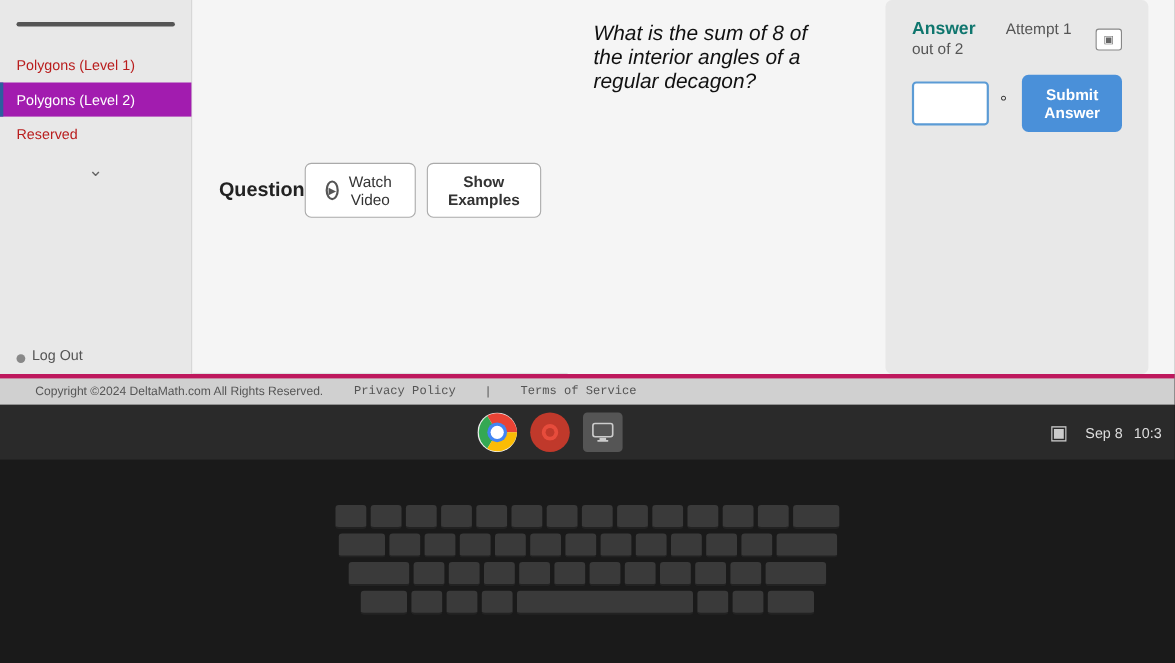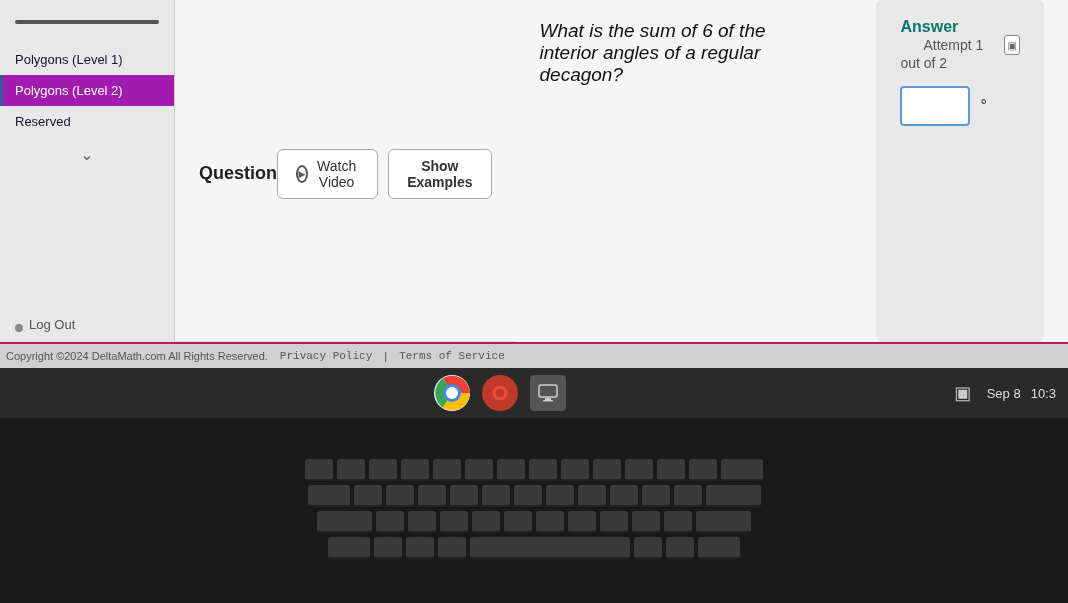--- a/index.html
+++ b/index.html
@@ -34,21 +34,21 @@
     .sidebar-progress-bar {
       height: 4px;
       background: #555;
       margin: 10px 15px 20px 15px;
       border-radius: 2px;
     }
 
     .sidebar-item {
       padding: 8px 12px;
       font-size: 13px;
-      color: #0f172a;
+      color: #b91c1c;
       cursor: pointer;
       border-left: 3px solid transparent;
     }
 
     .sidebar-item.active {
       background: #a21caf;
       color: white;
       border-left: 3px solid #2c5f9e;
     }
 
@@ -222,26 +222,26 @@
       border-radius: 6px;
       font-size: 14px;
       font-weight: 600;
       cursor: pointer;
       margin-left: 6px;
     }
 
     
     .footer-bar {
       background: #d0d0d0;
-      padding: 6px 6px;
+      padding: 6px 32px;
       font-size: 11px;
       color: #555;
       display: flex;
-      gap: 12px;
-      border-top: 2px solid #be185d;
+      gap: 28px;
+      border-top: 4px solid #be185d;
     }
 
     .footer-link {
       color: #555;
       text-decoration: none;
       cursor: pointer;
       font-family: Liberation Mono, monospace;
     }
 
     
@@ -354,34 +354,37 @@
         <button class="watch-video-btn">
           <div class="play-icon">▶</div>
           <span>Watch Video</span>
         </button>
         <button class="show-examples-btn">
           <span>Show Examples</span>
         </button>
       </div>
     </div>
 
-    <div class="question-text">What is the sum of 6 of the interior angles of a regular decagon?</div>
+    <div class="question-text">What is the sum of 8 of the interior angles of a regular decagon?</div>
 
     <div class="answer-section">
       <div class="answer-header">
         <div>
           <span class="answer-label">Answer</span>
           <span class="attempt-text">Attempt 1 out of 2</span>
         </div>
         <div class="calculator-icon">▣</div>
       </div>
 
       <div class="answer-input-row">
         <input class="answer-input" type="text" placeholder="" style="">
         <span class="degree-symbol">°</span>
+        <button class="submit-btn">
+          <span>Submit Answer</span>
+        </button>
       </div>
     </div>
   </div>
 </div>
 
 <div class="footer-bar">
   <span>Copyright ©2024 DeltaMath.com All Rights Reserved.</span>
   <a class="footer-link">Privacy Policy</a>
   <span>|</span>
   <a class="footer-link">Terms of Service</a>

